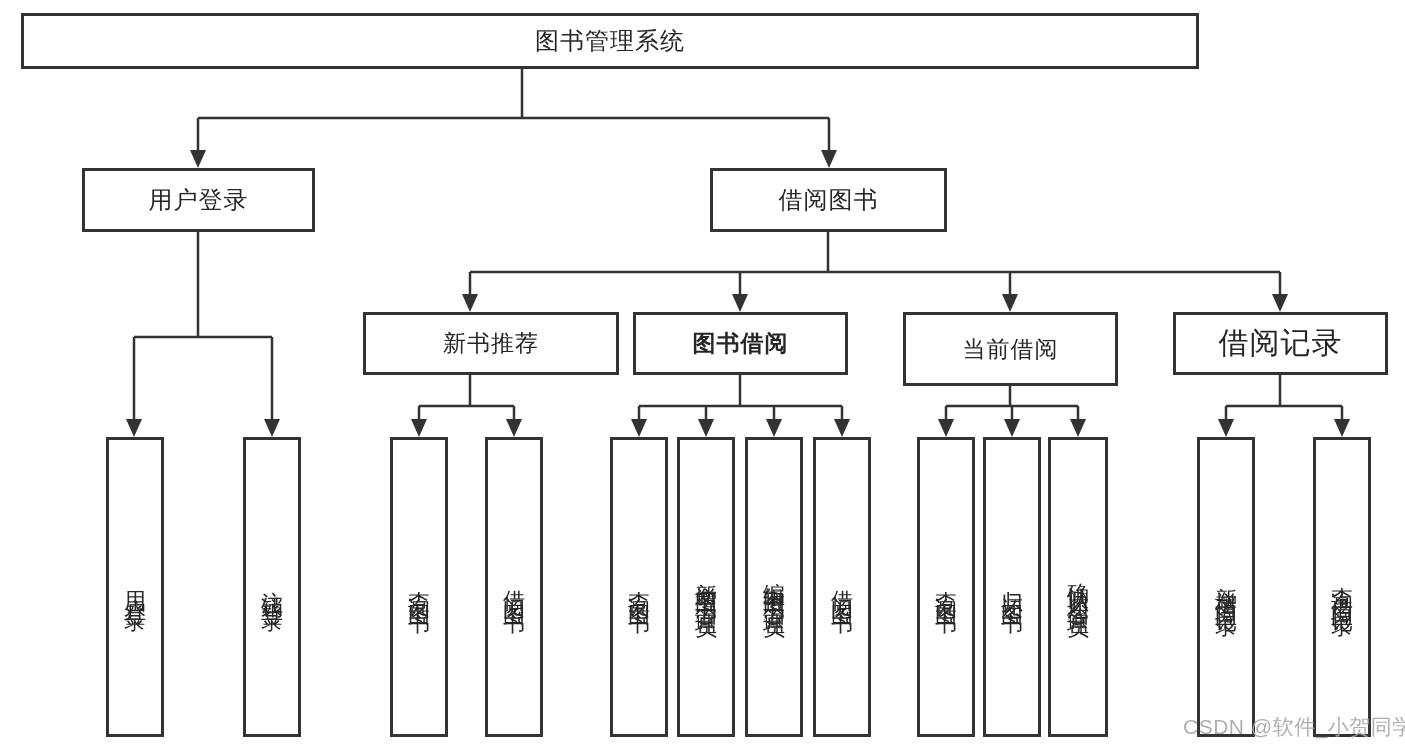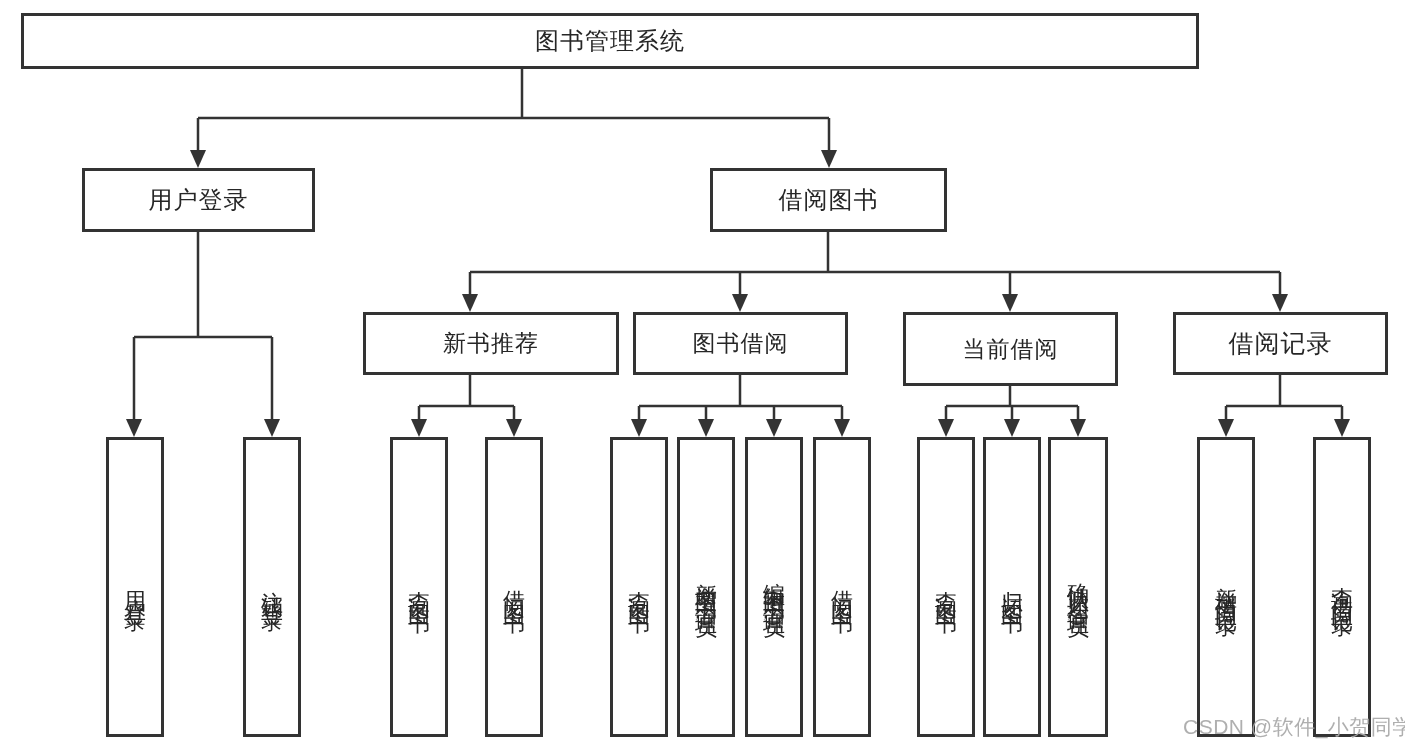--- a/index.html
+++ b/index.html
@@ -94,23 +94,23 @@
       <polygon points="1334,419 1350,419 1342,437"></polygon>
     </g>
   </svg>
 
   <div class="hbox" style="left:21px; top:13px; width:1178px; height:56px;">图书管理系统</div>
 
   <div class="hbox" style="left:82px; top:168px; width:233px; height:64px;">用户登录</div>
   <div class="hbox" style="left:710px; top:168px; width:237px; height:64px;">借阅图书</div>
 
   <div class="hbox" style="left:363px; top:312px; width:256px; height:63px; font-size:23px;">新书推荐</div>
-  <div class="hbox" style="left:633px; top:312px; width:215px; height:63px; font-size:23px;">图书借阅</div>
+  <div class="hbox" style="left:633px; top:312px; width:215px; height:63px; font-size:23px;font-weight:bold;">图书借阅</div>
   <div class="hbox" style="left:903px; top:312px; width:215px; height:74px; font-size:23px;">当前借阅</div>
-  <div class="hbox" style="left:1173px; top:312px; width:215px; height:63px; font-size:25px;">借阅记录</div>
+  <div class="hbox" style="left:1173px; top:312px; width:215px; height:63px; font-size:30px;">借阅记录</div>
 
   <div class="vbox" style="left:106px;">用户登录</div>
   <div class="vbox" style="left:243px;">注销登录</div>
 
   <div class="vbox" style="left:390px;">查询图书</div>
   <div class="vbox" style="left:485px;">借阅图书</div>
 
   <div class="vbox" style="left:610px;">查询图书</div>
   <div class="vbox" style="left:677px; letter-spacing:5px;">新增图书（管理员）</div>
   <div class="vbox" style="left:745px; letter-spacing:5px;">编辑图书（管理员）</div>

